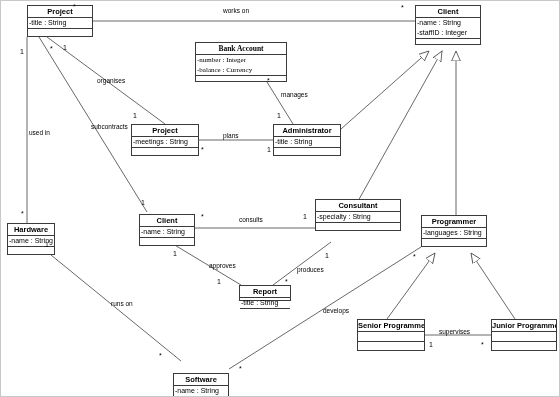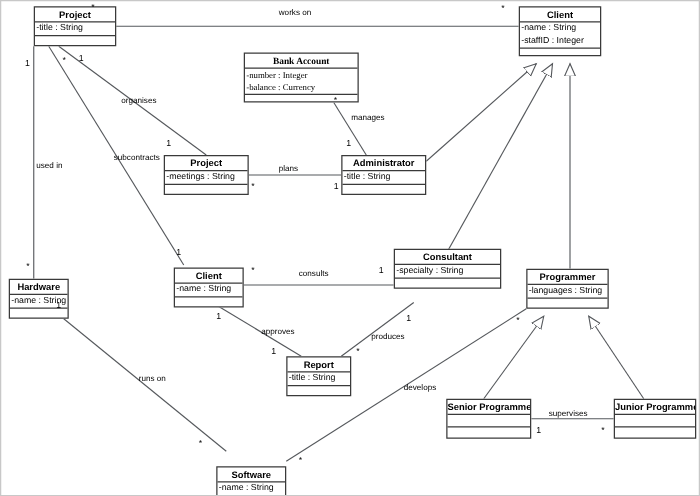--- a/index.html
+++ b/index.html
@@ -186,21 +186,21 @@
         </div>
         <div class="uml-ops"></div>
       </div>
       <div class="uml-class" style="left: 420px; top: 214px; width: 66px; height: 32px;">
         <div class="uml-name">Programmer</div>
         <div class="uml-attrs">
           <div class="uml-attr">-languages : String</div>
         </div>
         <div class="uml-ops"></div>
       </div>
-      <div class="uml-class" style="left: 228px; top: 284px; width: 52px; height: 32px;">
+      <div class="uml-class" style="left: 238px; top: 284px; width: 52px; height: 16px;">
         <div class="uml-name">Report</div>
         <div class="uml-attrs">
           <div class="uml-attr">-title : String</div>
         </div>
         <div class="uml-ops"></div>
       </div>
       <div class="uml-class" style="left: 356px; top: 318px; width: 68px; height: 32px;">
         <div class="uml-name">Senior Programmer</div>
         <div class="uml-attrs"></div>
         <div class="uml-ops"></div>

